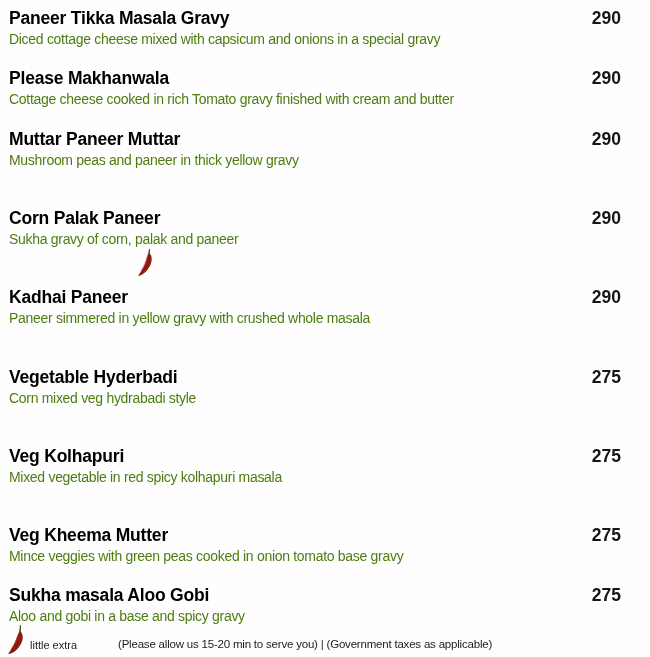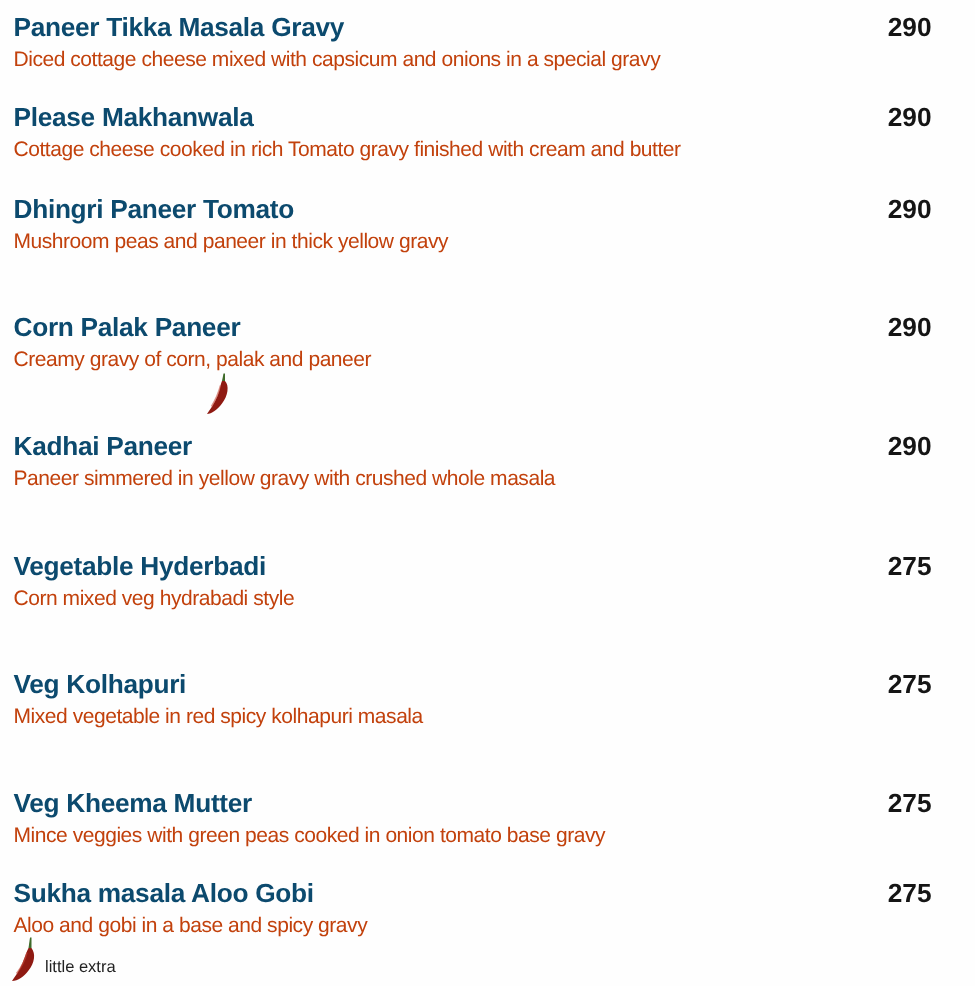--- a/index.html
+++ b/index.html
@@ -21,39 +21,39 @@
       width: 612px;
     }
     .item-name {
       position: absolute;
       left: 0;
       top: 0;
       font-size: 17.5px;
       font-weight: bold;
       letter-spacing: -0.2px;
       white-space: nowrap;
-      color: #0c4a6e;
+      color: #000000;
     }
     .item-price {
       position: absolute;
       right: 0;
       top: 0;
       font-size: 17.5px;
       font-weight: bold;
       white-space: nowrap;
       color: #151515;
     }
     .item-desc {
       position: absolute;
       left: 0;
       top: 23px;
       font-size: 14px;
       letter-spacing: -0.3px;
       white-space: nowrap;
-      color: #c2410c;
+      color: #4d7c0f;
     }
     .chili {
       position: absolute;
     }
     .footer {
       position: absolute;
       left: 0;
       top: 630px;
       width: 650px;
       height: 27px;
@@ -87,29 +87,29 @@
     <span class="item-desc">Diced cottage cheese mixed with capsicum and onions in a special gravy</span>
   </div>
 
   <div class="menu-item" style="top:68px;">
     <span class="item-name">Please Makhanwala</span>
     <span class="item-price">290</span>
     <span class="item-desc">Cottage cheese cooked in rich Tomato gravy finished with cream and butter</span>
   </div>
 
   <div class="menu-item" style="top:129px;">
-    <span class="item-name">Dhingri Paneer Tomato</span>
+    <span class="item-name">Muttar Paneer Muttar</span>
     <span class="item-price">290</span>
     <span class="item-desc">Mushroom peas and paneer in thick yellow gravy</span>
   </div>
 
   <div class="menu-item" style="top:208px;">
     <span class="item-name">Corn Palak Paneer</span>
     <span class="item-price">290</span>
-    <span class="item-desc">Creamy gravy of corn, palak and paneer</span>
+    <span class="item-desc">Sukha gravy of corn, palak and paneer</span>
   </div>
 
   <span class="chili" style="left:136px; top:248px; width:22px; height:30px;">
     <svg width="22" height="30" viewBox="0 0 22 30">
       <path d="M14 6 C17 9, 16 16, 12 21 C9 25, 5 28, 2 28 C4 25, 7 21, 9 16 C11 11, 11 8, 12 6 Z" fill="#8f1a12"></path>
       <path d="M11 9 C10 13, 8 18, 5 23" stroke="#c44a3a" stroke-width="1" fill="none" opacity="0.6"></path>
       <path d="M12 6 L14 6 L14 1 L13 1 Z" fill="#3f6b2a"></path>
     </svg>
   </span>
 
@@ -145,15 +145,16 @@
 
   <div class="footer">
     <span class="chili" style="left:6px; top:-6px; width:22px; height:32px;">
       <svg width="22" height="32" viewBox="0 0 22 32">
         <path d="M15 8 C18 12, 17 18, 13 23 C10 27, 6 30, 2 30 C4 27, 7 23, 9 18 C11 13, 12 10, 13 8 Z" fill="#8f1a12"></path>
         <path d="M12 11 C11 15, 9 20, 5 25" stroke="#c44a3a" stroke-width="1" fill="none" opacity="0.6"></path>
         <path d="M13 8 L15 8 L15 1 L14 1 Z" fill="#3f6b2a"></path>
       </svg>
     </span>
     <span class="legend-label">little extra</span>
+    <span class="footer-note">(Please allow us 15-20 min to serve you) | (Government taxes as applicable)</span>
   </div>
 
 </div>
 
 </body></html>

